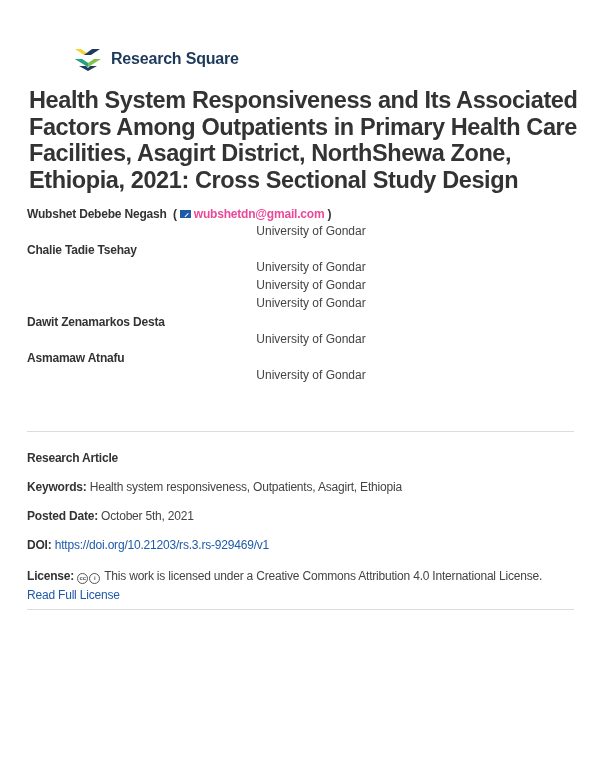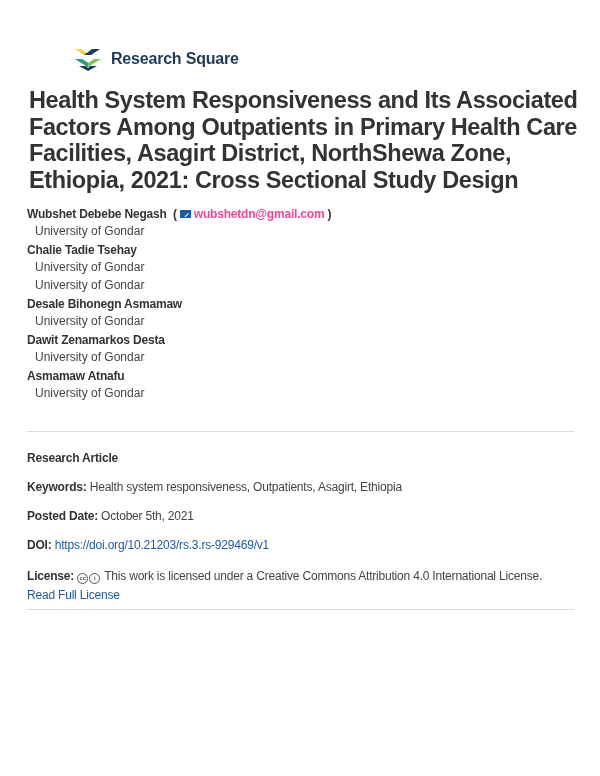--- a/index.html
+++ b/index.html
@@ -9,21 +9,21 @@
   .logo { position: absolute; left: 0; top: 2px; display: flex; align-items: center; }
   .logo svg { width: 30px; height: 26px; }
   .logo-text { margin-left: 8px; font-size: 16px; font-weight: bold; color: #1d3a5c; letter-spacing: -0.2px; }
   .logo-text .sq { color: #1d3a5c; }
   .notice { position: absolute; left: 198px; top: -2px; width: 290px; font-size: 7.6px; line-height: 9px; color: #e8363e; }
   .title { position: absolute; top: 85px; left: 27px; width: 560px; margin: 2px;
            font-size: 23.5px; line-height: 26.5px; font-weight: bold; color: #333; letter-spacing: -0.4px; }
   .authors { position: absolute; top: 205px; left: 27px; width: 560px; }
   .author { margin-bottom: 0; }
   .author-name { font-size: 12px; font-weight: bold; color: #333; height: 18px; line-height: 18px; letter-spacing: -0.2px; }
-  .affil { font-size: 12px; color: #444; height: 18px; line-height: 17px; padding-left: 8px; }
+  .affil { font-size: 12px; color: #444; height: 18px; line-height: 17px; padding-left: 8px; text-align: center; }
   .email-link { color: #ec4899; text-decoration: none; font-weight: bold; }
   .mail-icon { display: inline-block; width: 11px; height: 8px; background: #1e5aa8; position: relative; vertical-align: 0px; margin-right: 3px; }
   .mail-icon::after { content: ""; position: absolute; left: 1px; top: 0; width: 7px; height: 4px;
                       border-left: 1.5px solid #fff; border-bottom: 1.5px solid #fff; transform: skewY(-0deg) rotate(-45deg); transform-origin: 0 0; left: 1px; top: 3px; width: 5px; height: 5px; border-left:none; }
   .divider { position: absolute; left: 27px; width: 547px; height: 1px; background: #dcdcdc; }
   .meta { position: absolute; left: 27px; width: 560px; font-size: 12px; color: #444; letter-spacing: -0.2px; }
   .meta b { color: #333; }
   .link { color: #1e5aa8; text-decoration: none; }
   .cc { display: inline-block; width: 9px; height: 9px; border: 1px solid #555; border-radius: 50%;
         font-size: 6px; line-height: 9px; text-align: center; vertical-align: 0px; margin-right: 1px; color: #555; font-weight: bold; }
@@ -57,21 +57,20 @@
     <div class="affil">University of Gondar</div>
   </div>
   <div class="author">
     <div class="author-name">Chalie Tadie Tsehay</div>
     <div class="affil">University of Gondar</div>
   </div>
   <div class="author">
     <div class="affil">University of Gondar</div>
   </div>
   <div class="author">
-    <div class="author-name">Desale Bihonegn Asmamaw</div>
     <div class="affil">University of Gondar</div>
   </div>
   <div class="author">
     <div class="author-name">Dawit Zenamarkos Desta</div>
     <div class="affil">University of Gondar</div>
   </div>
   <div class="author">
     <div class="author-name">Asmamaw Atnafu</div>
     <div class="affil">University of Gondar</div>
   </div>

